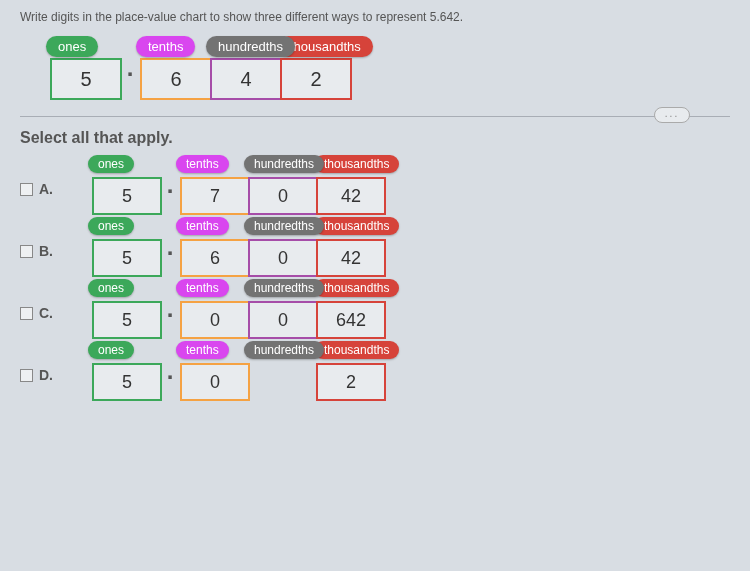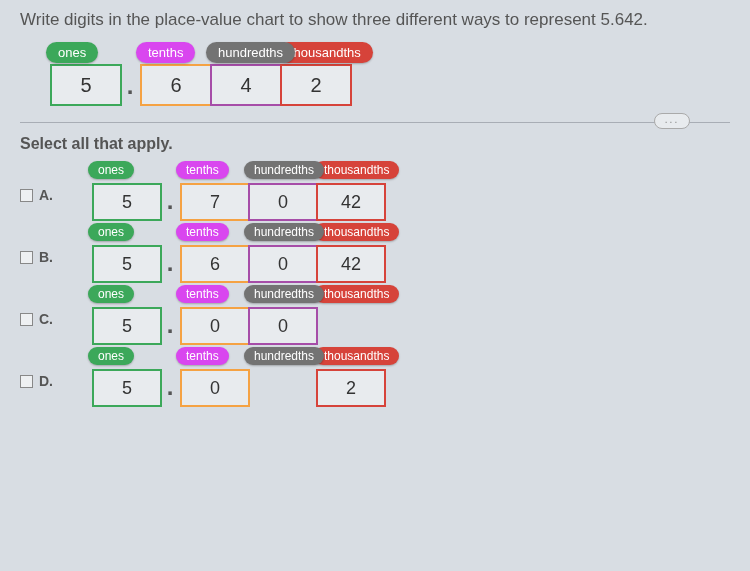--- a/index.html
+++ b/index.html
@@ -6,27 +6,27 @@
   body {
     font-family: Arial, sans-serif;
     background: #d8dde3;
     width: 750px;
     height: 571px;
     padding: 10px 20px;
     color: #333;
     overflow: hidden;
   }
   .question {
-    font-size: 17px;
+    font-size: 12px;
     color: #555;
     margin-bottom: 18px;
   }
   .pv-row {
     display: flex;
-    align-items: flex-end;
+    align-items: center;
     margin-left: 30px;
     margin-bottom: 6px;
   }
   .pv-cell {
     position: relative;
     width: 72px;
     height: 60px;
     margin-right: -2px;
   }
   .pv-label {
@@ -221,20 +221,21 @@
         <div class="pv-cell tenths">
           <div class="pv-label">tenths</div>
           <div class="pv-box">0</div>
         </div>
         <div class="pv-cell hundredths">
           <div class="pv-label">hundredths</div>
           <div class="pv-box">0</div>
         </div>
         <div class="pv-cell thousandths">
           <div class="pv-label">thousandths</div>
+          <div class="pv-box">642</div>
         </div>
       </div>
     </div>
     <div class="option-row">
       <div class="option-checkbox">
         <div class="box"></div>
         <span>D.</span>
       </div>
       <div class="pv-row">
         <div class="pv-cell ones">

